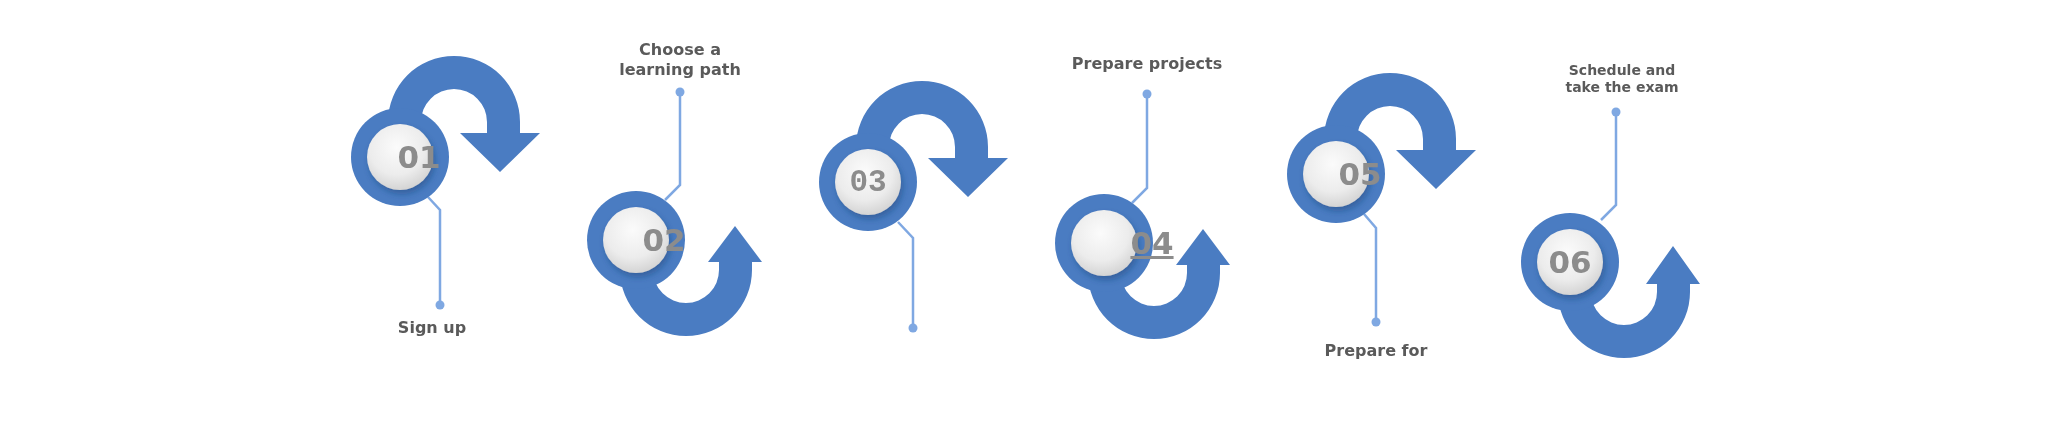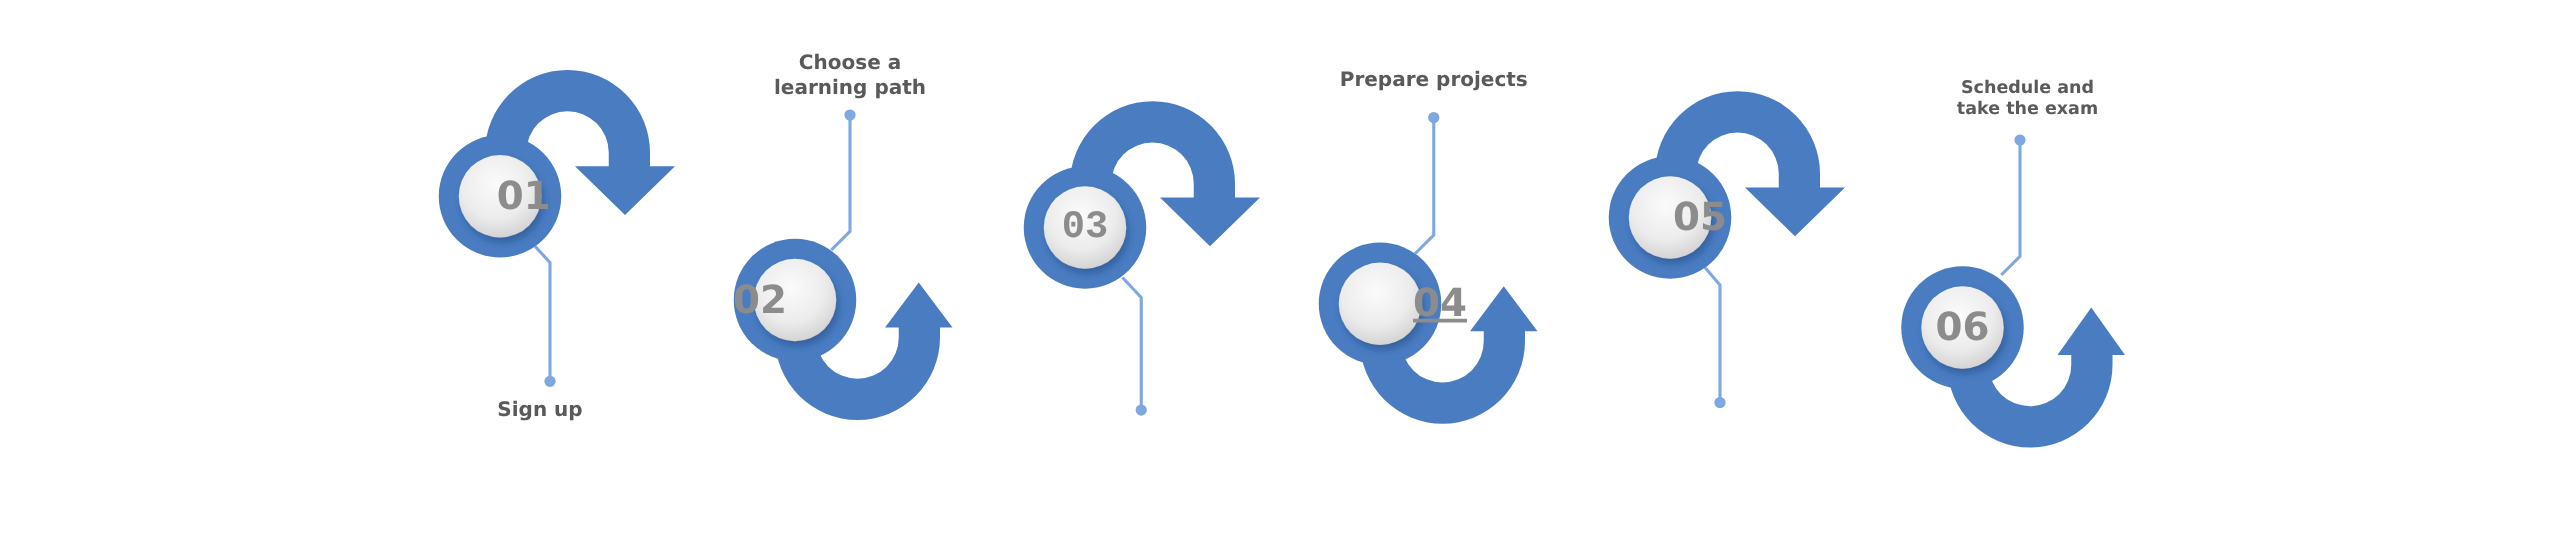--- a/index.html
+++ b/index.html
@@ -72,36 +72,37 @@
       <path fill="#4a7cc2" d="M 1558 292 A 66 66 0 0 0 1690 292 L 1690 284 L 1700 284 L 1673 246 L 1646 284 L 1657 284 L 1657 292 A 33 33 0 0 1 1591 292 Z"></path>
       <polyline points="1601,220 1616,205 1616,112" fill="none" stroke="#7fa8e2" stroke-width="2.5"></polyline>
       <circle cx="1616" cy="112" r="4.5" fill="#7fa8e2"></circle>
       <circle cx="1570" cy="262" r="49" fill="#4a7cc2"></circle>
       <circle cx="1570" cy="262" r="33" fill="url(#badgeGrad)" filter="url(#shadow)"></circle>
     </g>
   </svg>
 
   
   <div class="num" style="left:400px;top:157px;margin-left:19px;">01</div>
-  <div class="num" style="left:608px;top:240px;text-align:center;">02</div>
+  <div class="num" style="left:664px;top:240px;text-align:center;">02</div>
   <div class="num" style="left:868px;top:182px;font-family:Liberation Mono, monospace;">03</div>
   <div class="num" style="left:1152px;top:243px;text-decoration:underline;">04</div>
   <div class="num" style="left:1336px;top:174px;margin-left:24px;">05</div>
   <div class="num" style="left:1570px;top:262px;">06</div>
 
   
   <div class="label" style="left:432px;top:318px;">
     <div>Sign up</div>
   </div>
   <div class="label" style="left:680px;top:40px;">
     <div>Choose a</div>
     <div>learning path</div>
   </div>
   <div class="label" style="left:1147px;top:54px;">
     <div>Prepare projects</div>
   </div>
   <div class="label" style="left:1376px;top:341px;">
+    <div>Prepare for</div>
   </div>
   <div class="label small" style="left:1622px;top:62px;">
     <div>Schedule and</div>
     <div>take the exam</div>
   </div>
 </div>
 
 </body></html>

